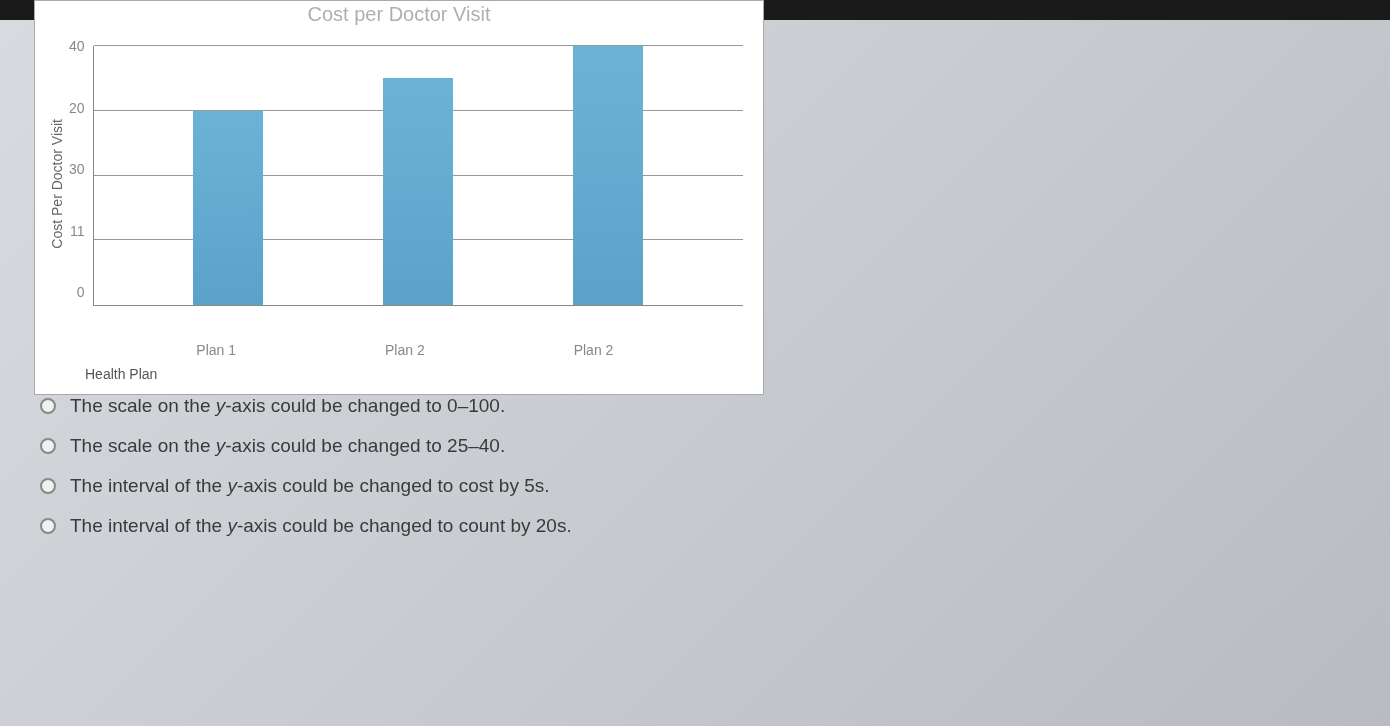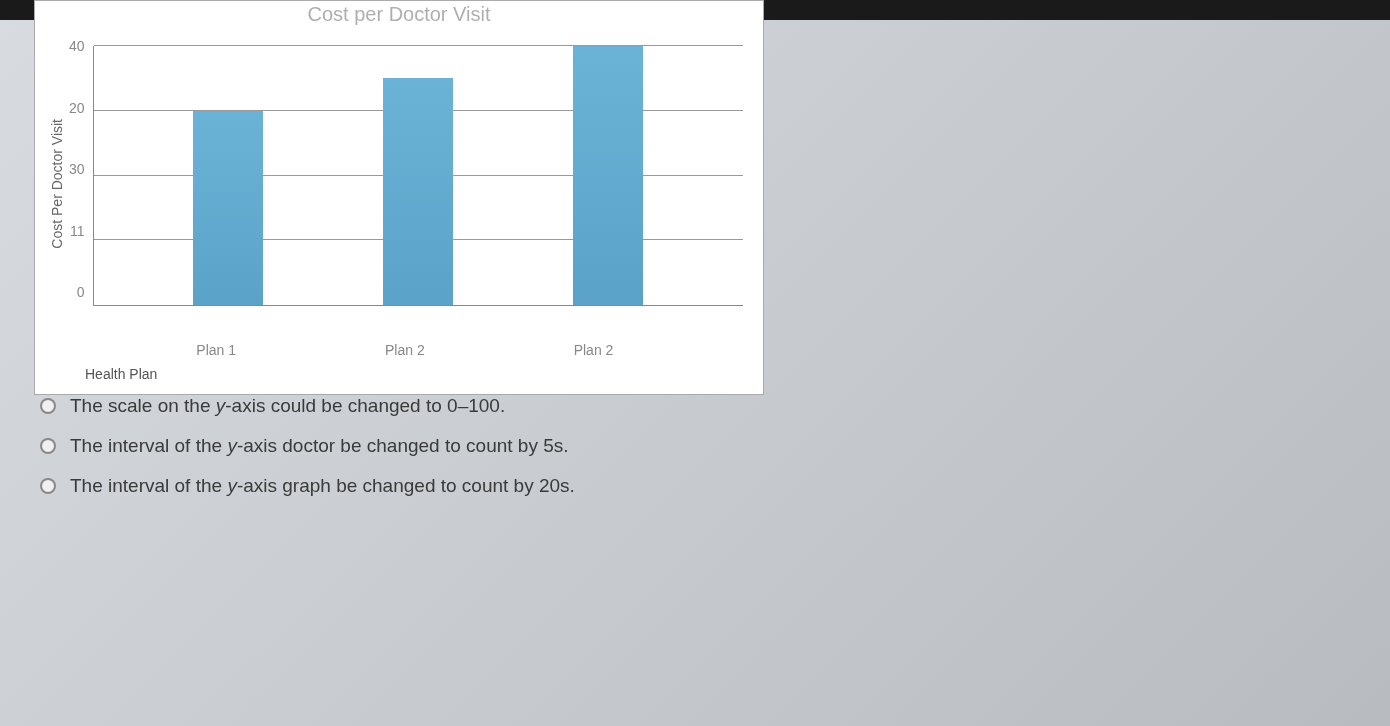--- a/index.html
+++ b/index.html
@@ -196,23 +196,29 @@
   <div class="options">
     <div class="option">
       <div class="radio"></div>
       <div class="option-text">
         <span>The scale on the </span><span class="italic">y</span><span>-axis could be changed to 0–100.</span>
       </div>
     </div>
     <div class="option">
       <div class="radio"></div>
       <div class="option-text">
-        <span>The interval of the </span><span class="italic">y</span><span>-axis doctor be changed to count by 5s.</span>
-      </div>
-    </div>
-    <div class="option">
-      <div class="radio"></div>
-      <div class="option-text">
-        <span>The interval of the </span><span class="italic">y</span><span>-axis graph be changed to count by 20s.</span>
+        <span>The scale on the </span><span class="italic">y</span><span>-axis could be changed to 25–40.</span>
+      </div>
+    </div>
+    <div class="option">
+      <div class="radio"></div>
+      <div class="option-text">
+        <span>The interval of the </span><span class="italic">y</span><span>-axis could be changed to cost by 5s.</span>
+      </div>
+    </div>
+    <div class="option">
+      <div class="radio"></div>
+      <div class="option-text">
+        <span>The interval of the </span><span class="italic">y</span><span>-axis could be changed to count by 20s.</span>
       </div>
     </div>
   </div>
 </div>
 
 </body></html>

